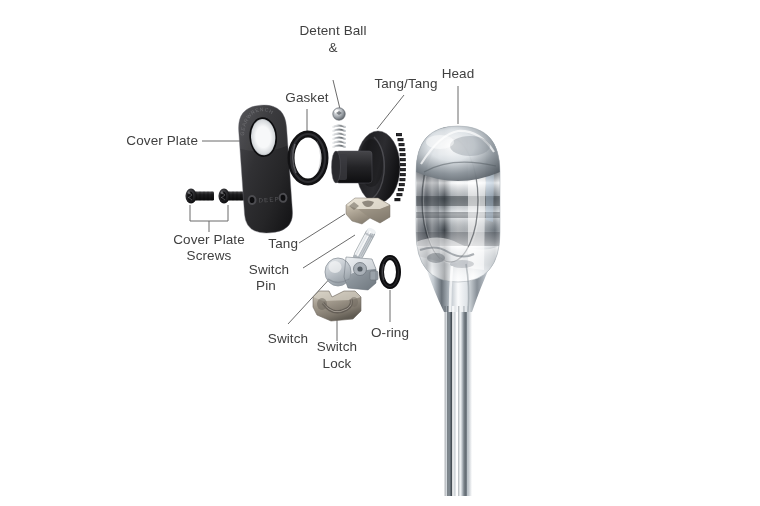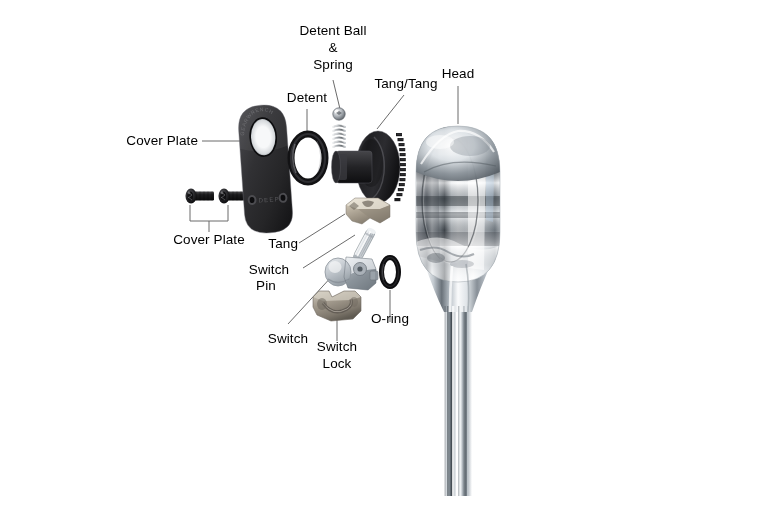--- a/index.html
+++ b/index.html
@@ -20,21 +20,21 @@
     left: 0;
     top: 0;
     width: 760px;
     height: 506px;
   }
   .lbl {
     position: absolute;
     font-family: "Liberation Sans", sans-serif;
     font-size: 13.5px;
     line-height: 15px;
-    color: #000000;
+    color: #404040;
     white-space: pre;
     letter-spacing: 0.1px;
   }
   .lbl.c { text-align: center; }
   .lbl.r { text-align: right; }
 </style>
 </head>
 <body>
 
 <div id="stage">
@@ -487,36 +487,36 @@
     <g transform="translate(390,272)">
       <ellipse cx="0" cy="0" rx="8.5" ry="14.5" fill="none" stroke="#0d0d0f" stroke-width="5"></ellipse>
       <ellipse cx="0" cy="0" rx="8.5" ry="14.5" fill="none" stroke="#3b3b40" stroke-width="1.4" opacity="0.5"></ellipse>
       <path d="M-6 -8 Q-9 0 -6 8" fill="none" stroke="#7e7e84" stroke-width="1.1" opacity="0.45"></path>
     </g>
   </svg>
 
   <div class="lbl r" style="left:60px; top:133px; width:138px;">Cover Plate</div>
 
   <div class="lbl c" style="left:149px; top:232px; width:120px;">Cover Plate</div>
-
-  <div class="lbl c" style="left:262px; top:90px; width:90px;">Detent</div>
+  <div class="lbl c" style="left:149px; top:248px; width:120px;">Screws</div>
+
+  <div class="lbl c" style="left:262px; top:90px; width:90px;">Gasket</div>
 
   <div class="lbl c" style="left:273px; top:23px; width:120px;">Detent Ball</div>
   <div class="lbl c" style="left:273px; top:40px; width:120px;">&amp;</div>
-  <div class="lbl c" style="left:273px; top:57px; width:120px;">Spring</div>
 
   <div class="lbl c" style="left:356px; top:76px; width:100px;">Tang/Tang</div>
 
   <div class="lbl c" style="left:423px; top:66px; width:70px;text-align:center;">Head</div>
 
   <div class="lbl r" style="left:198px; top:236px; width:100px;">Tang</div>
 
   <div class="lbl c" style="left:233px; top:262px; width:72px;">Switch</div>
   <div class="lbl c" style="left:230px; top:278px; width:72px;">Pin</div>
 
   <div class="lbl c" style="left:243px; top:331px; width:90px;">Switch</div>
 
   <div class="lbl c" style="left:296px; top:339px; width:82px;">Switch</div>
   <div class="lbl c" style="left:296px; top:356px; width:82px;">Lock</div>
 
-  <div class="lbl c" style="left:352px; top:311px; width:76px;">O-ring</div>
+  <div class="lbl c" style="left:352px; top:325px; width:76px;">O-ring</div>
 
 </div>
 
 </body></html>

